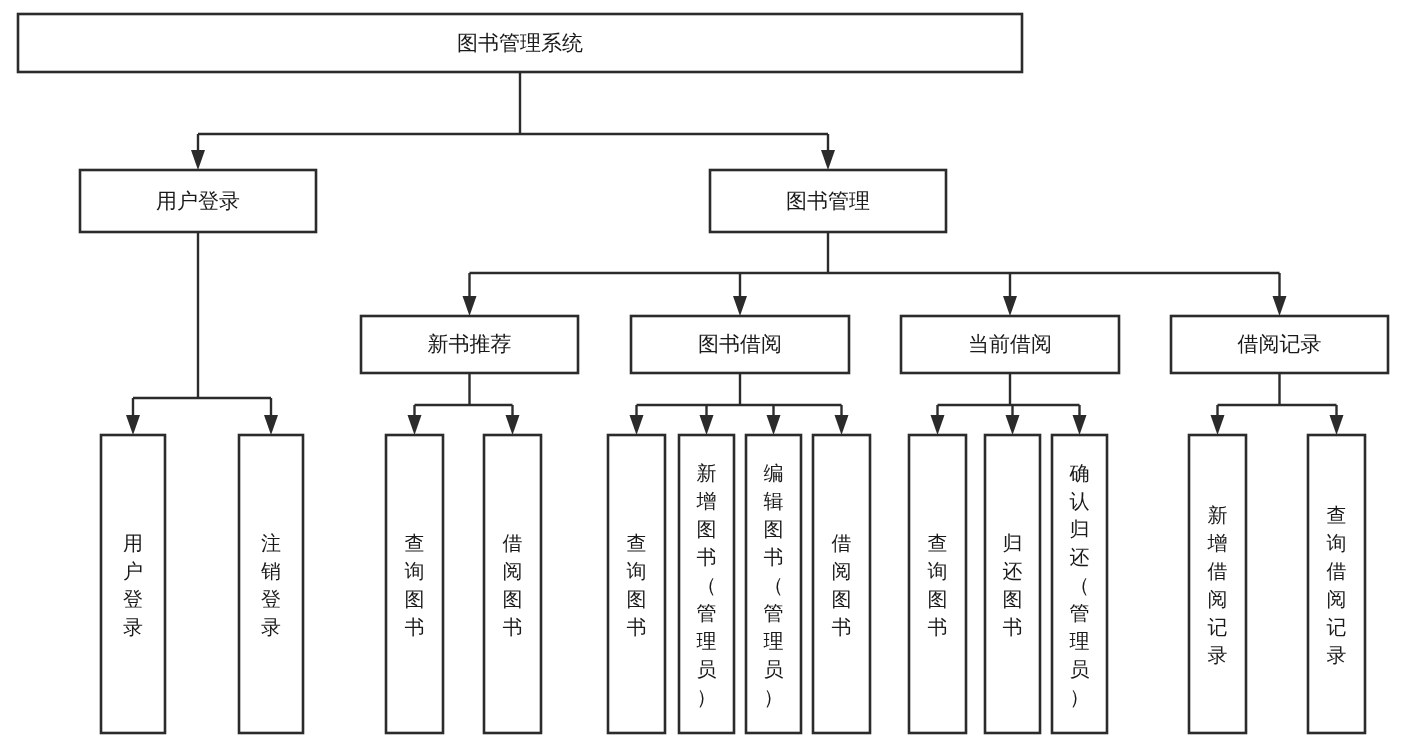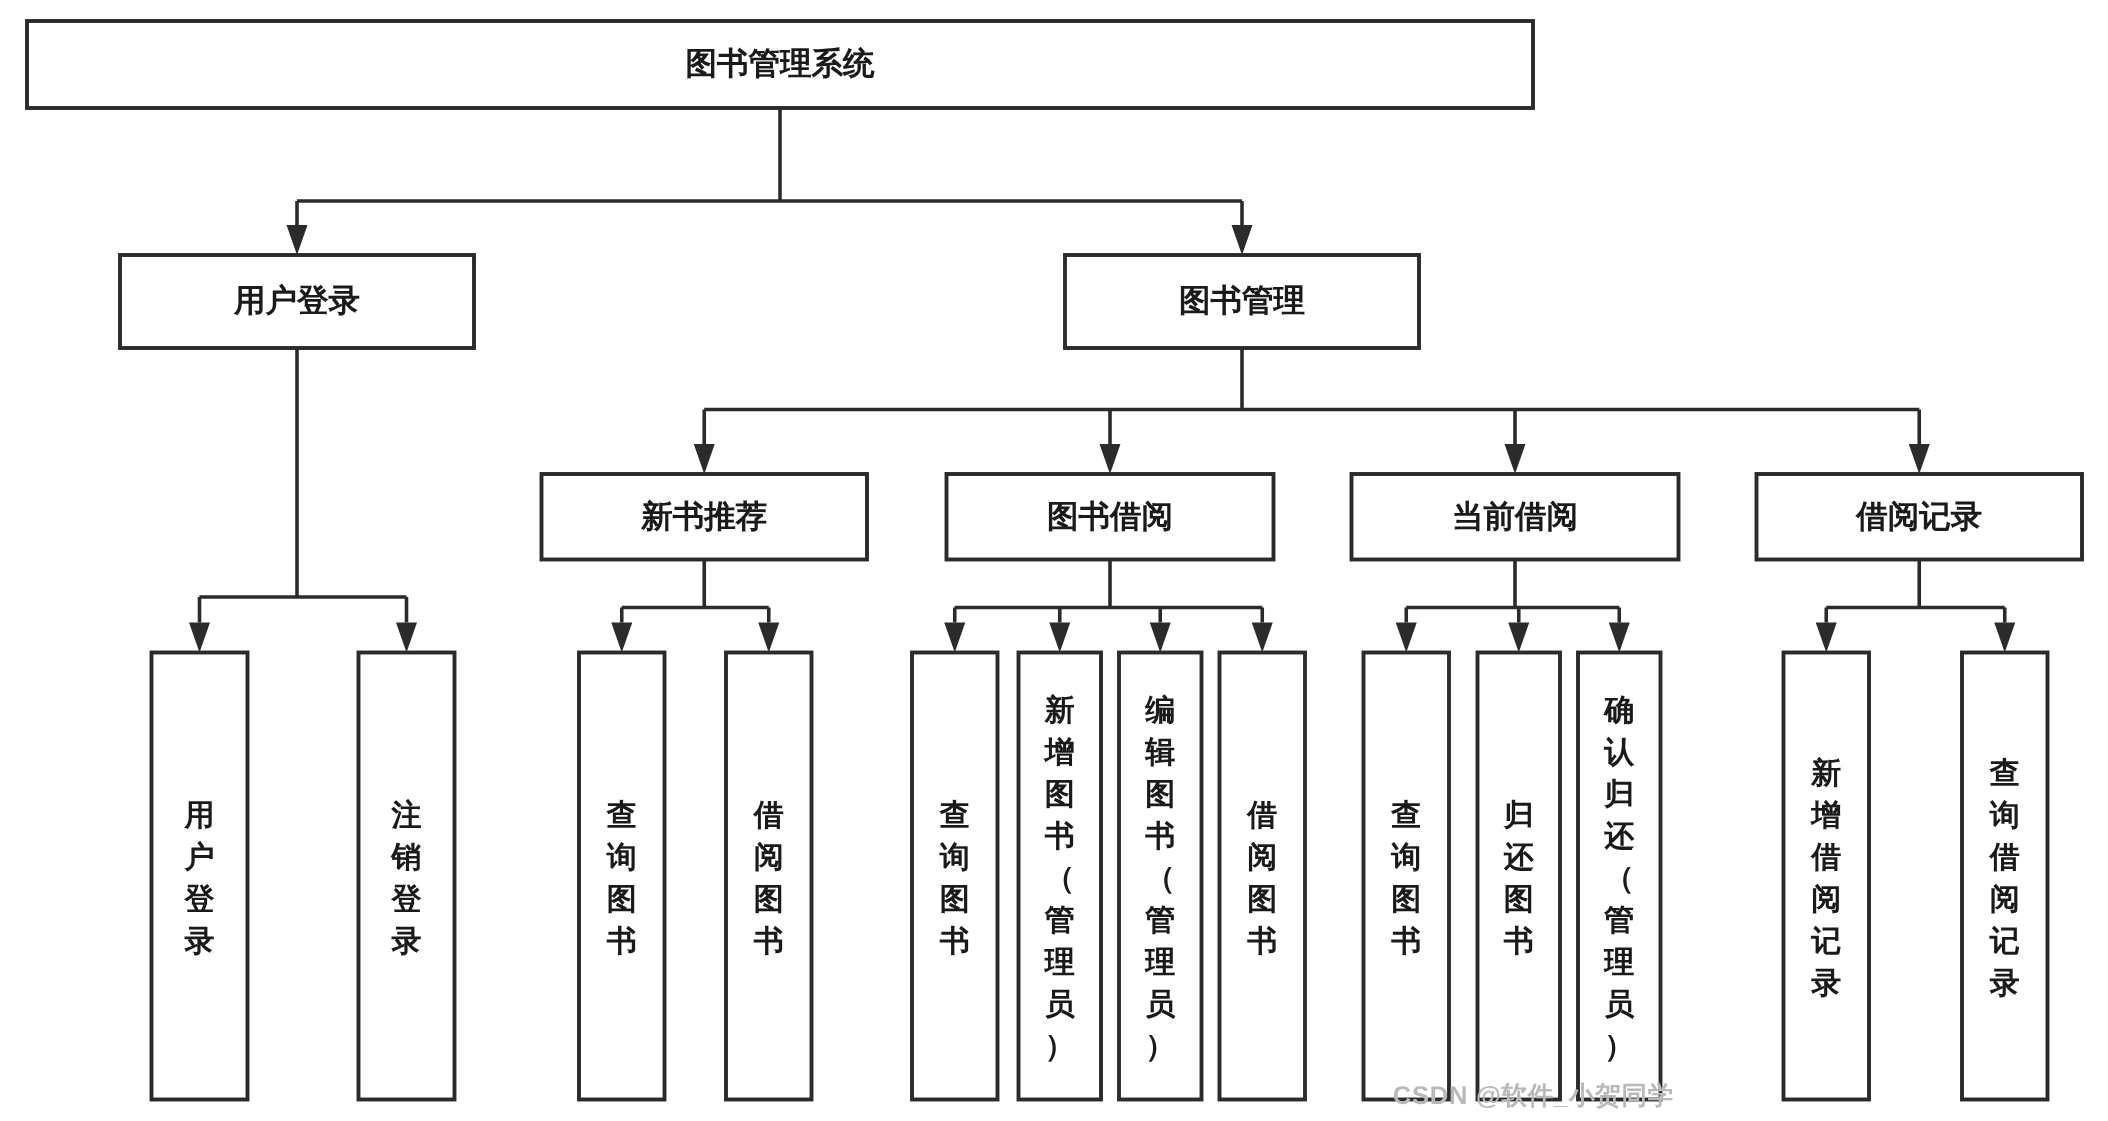--- a/index.html
+++ b/index.html
@@ -11,21 +11,20 @@
     width: 1405px;
     height: 747px;
     font-family: "Liberation Sans", "DejaVu Sans", sans-serif;
     overflow: hidden;
   }
   #diagram-root {
     position: relative;
     width: 1124px;
     height: 747px;
     background: #ffffff;
-    font-weight: bold;
   }
   svg.canvas {
     position: absolute;
     left: 0;
     top: 0;
     width: 1405px;
     height: 747px;
     display: block;
   }
   .node-box {
@@ -219,14 +218,13 @@
           <rect x="1189" y="435" width="57" height="298" class="node-box"></rect>
           <text x="1217.5" class="node-label-v"><tspan x="1217.5" y="522">新</tspan><tspan x="1217.5" y="550">增</tspan><tspan x="1217.5" y="578">借</tspan><tspan x="1217.5" y="606">阅</tspan><tspan x="1217.5" y="634">记</tspan><tspan x="1217.5" y="662">录</tspan></text>
         </g>
         <g>
           <rect x="1308" y="435" width="57" height="298" class="node-box"></rect>
           <text x="1336.5" class="node-label-v"><tspan x="1336.5" y="522">查</tspan><tspan x="1336.5" y="550">询</tspan><tspan x="1336.5" y="578">借</tspan><tspan x="1336.5" y="606">阅</tspan><tspan x="1336.5" y="634">记</tspan><tspan x="1336.5" y="662">录</tspan></text>
         </g>
       </g>
   </svg>
 
-  <div class="watermark">CSDN @软件_小贺同学</div>
 </div>
 
 </body></html>

